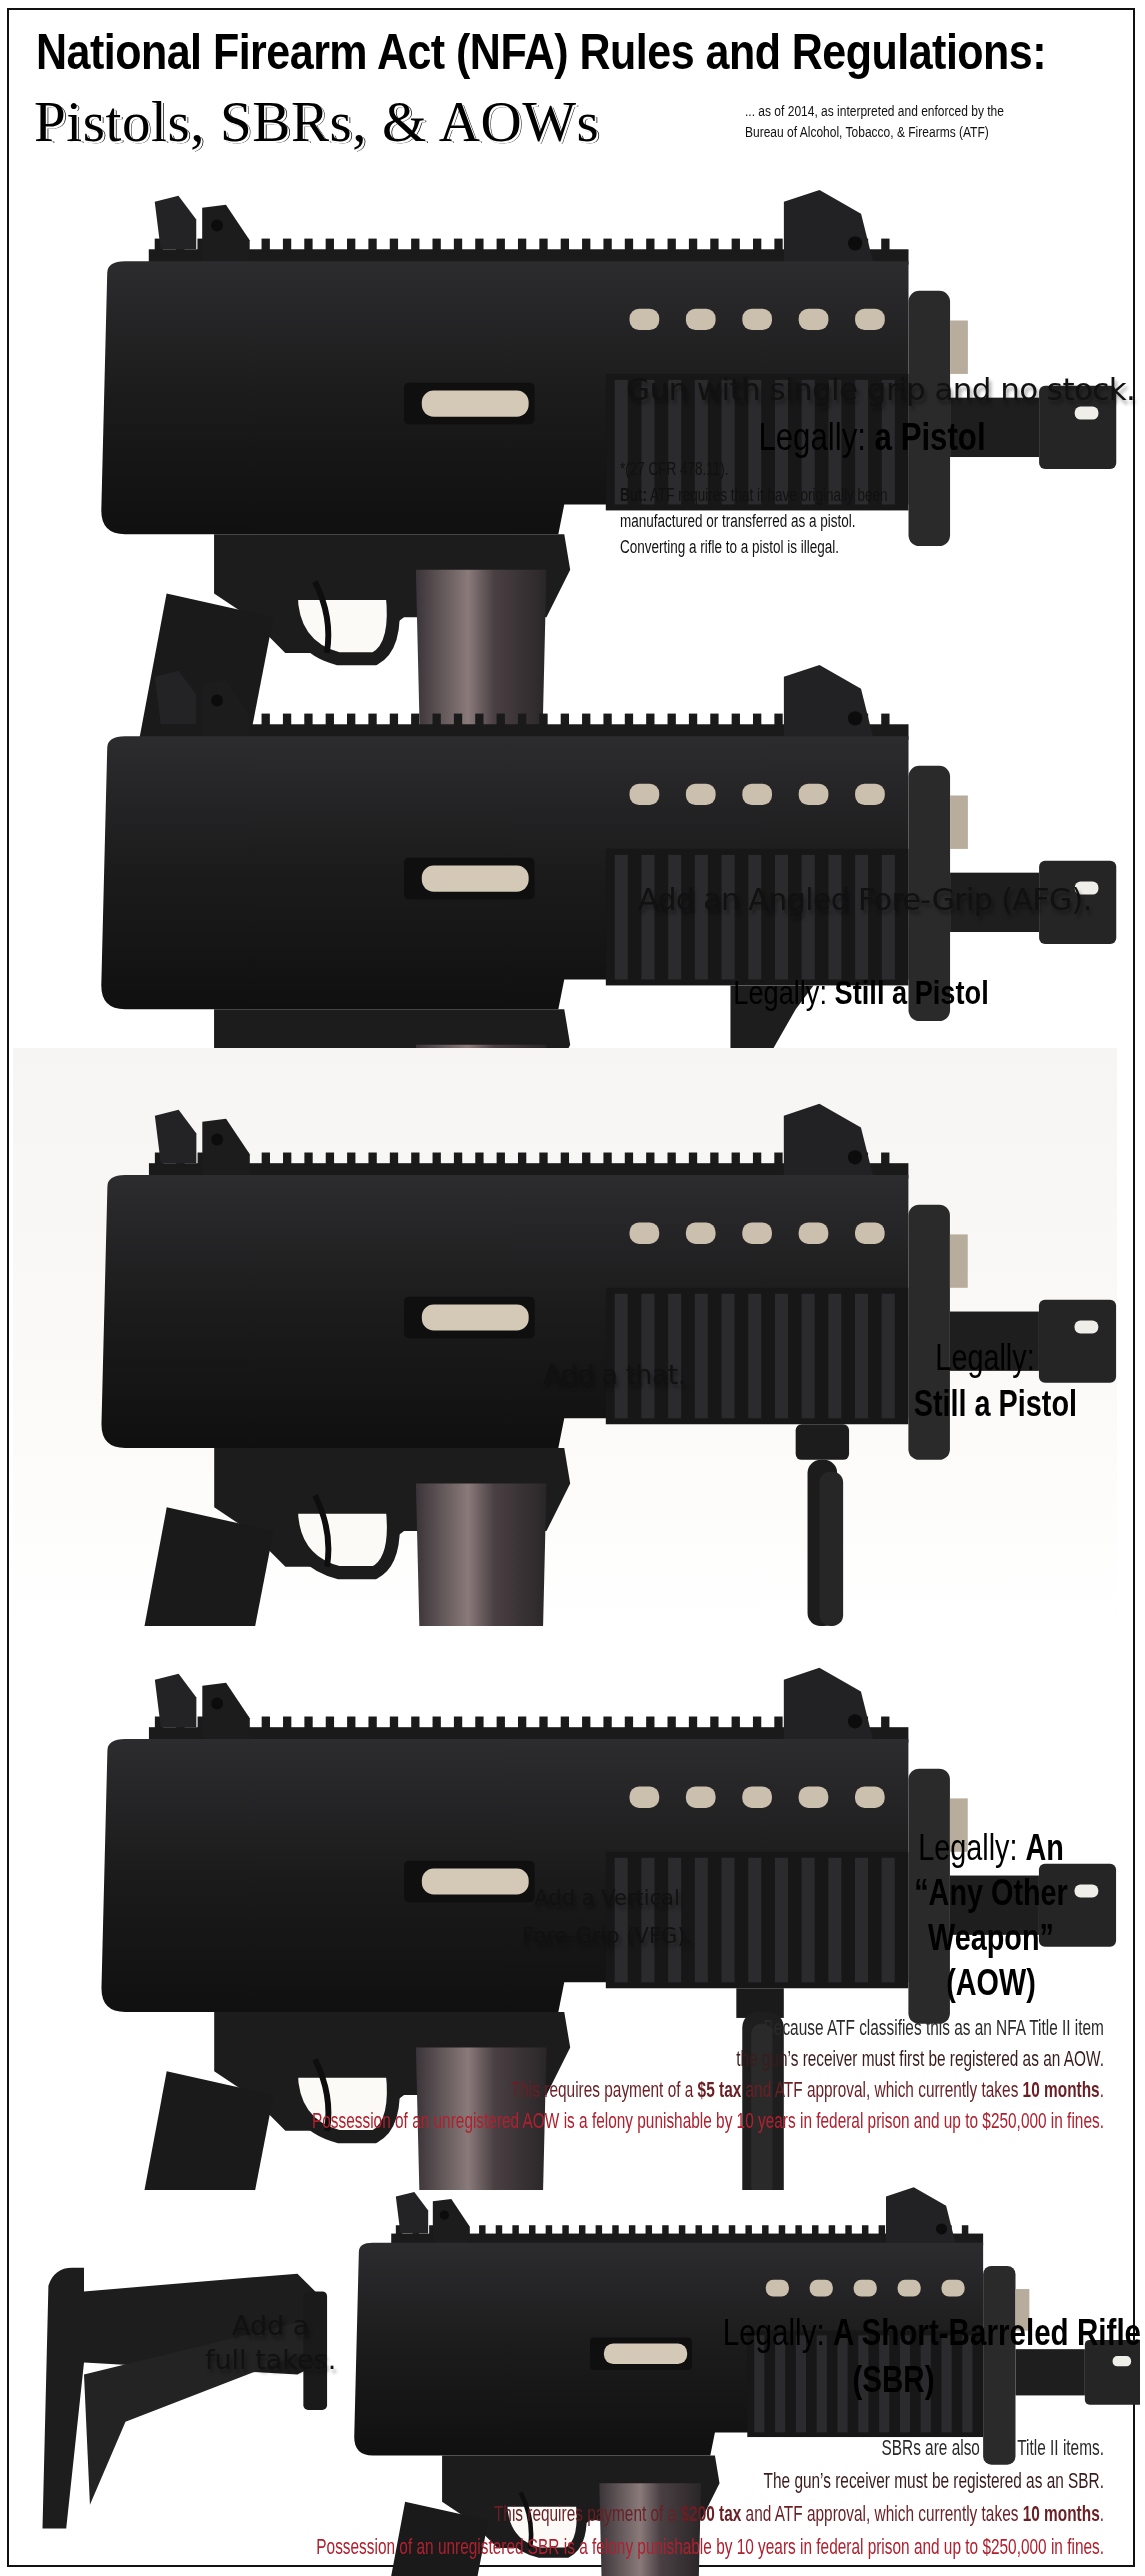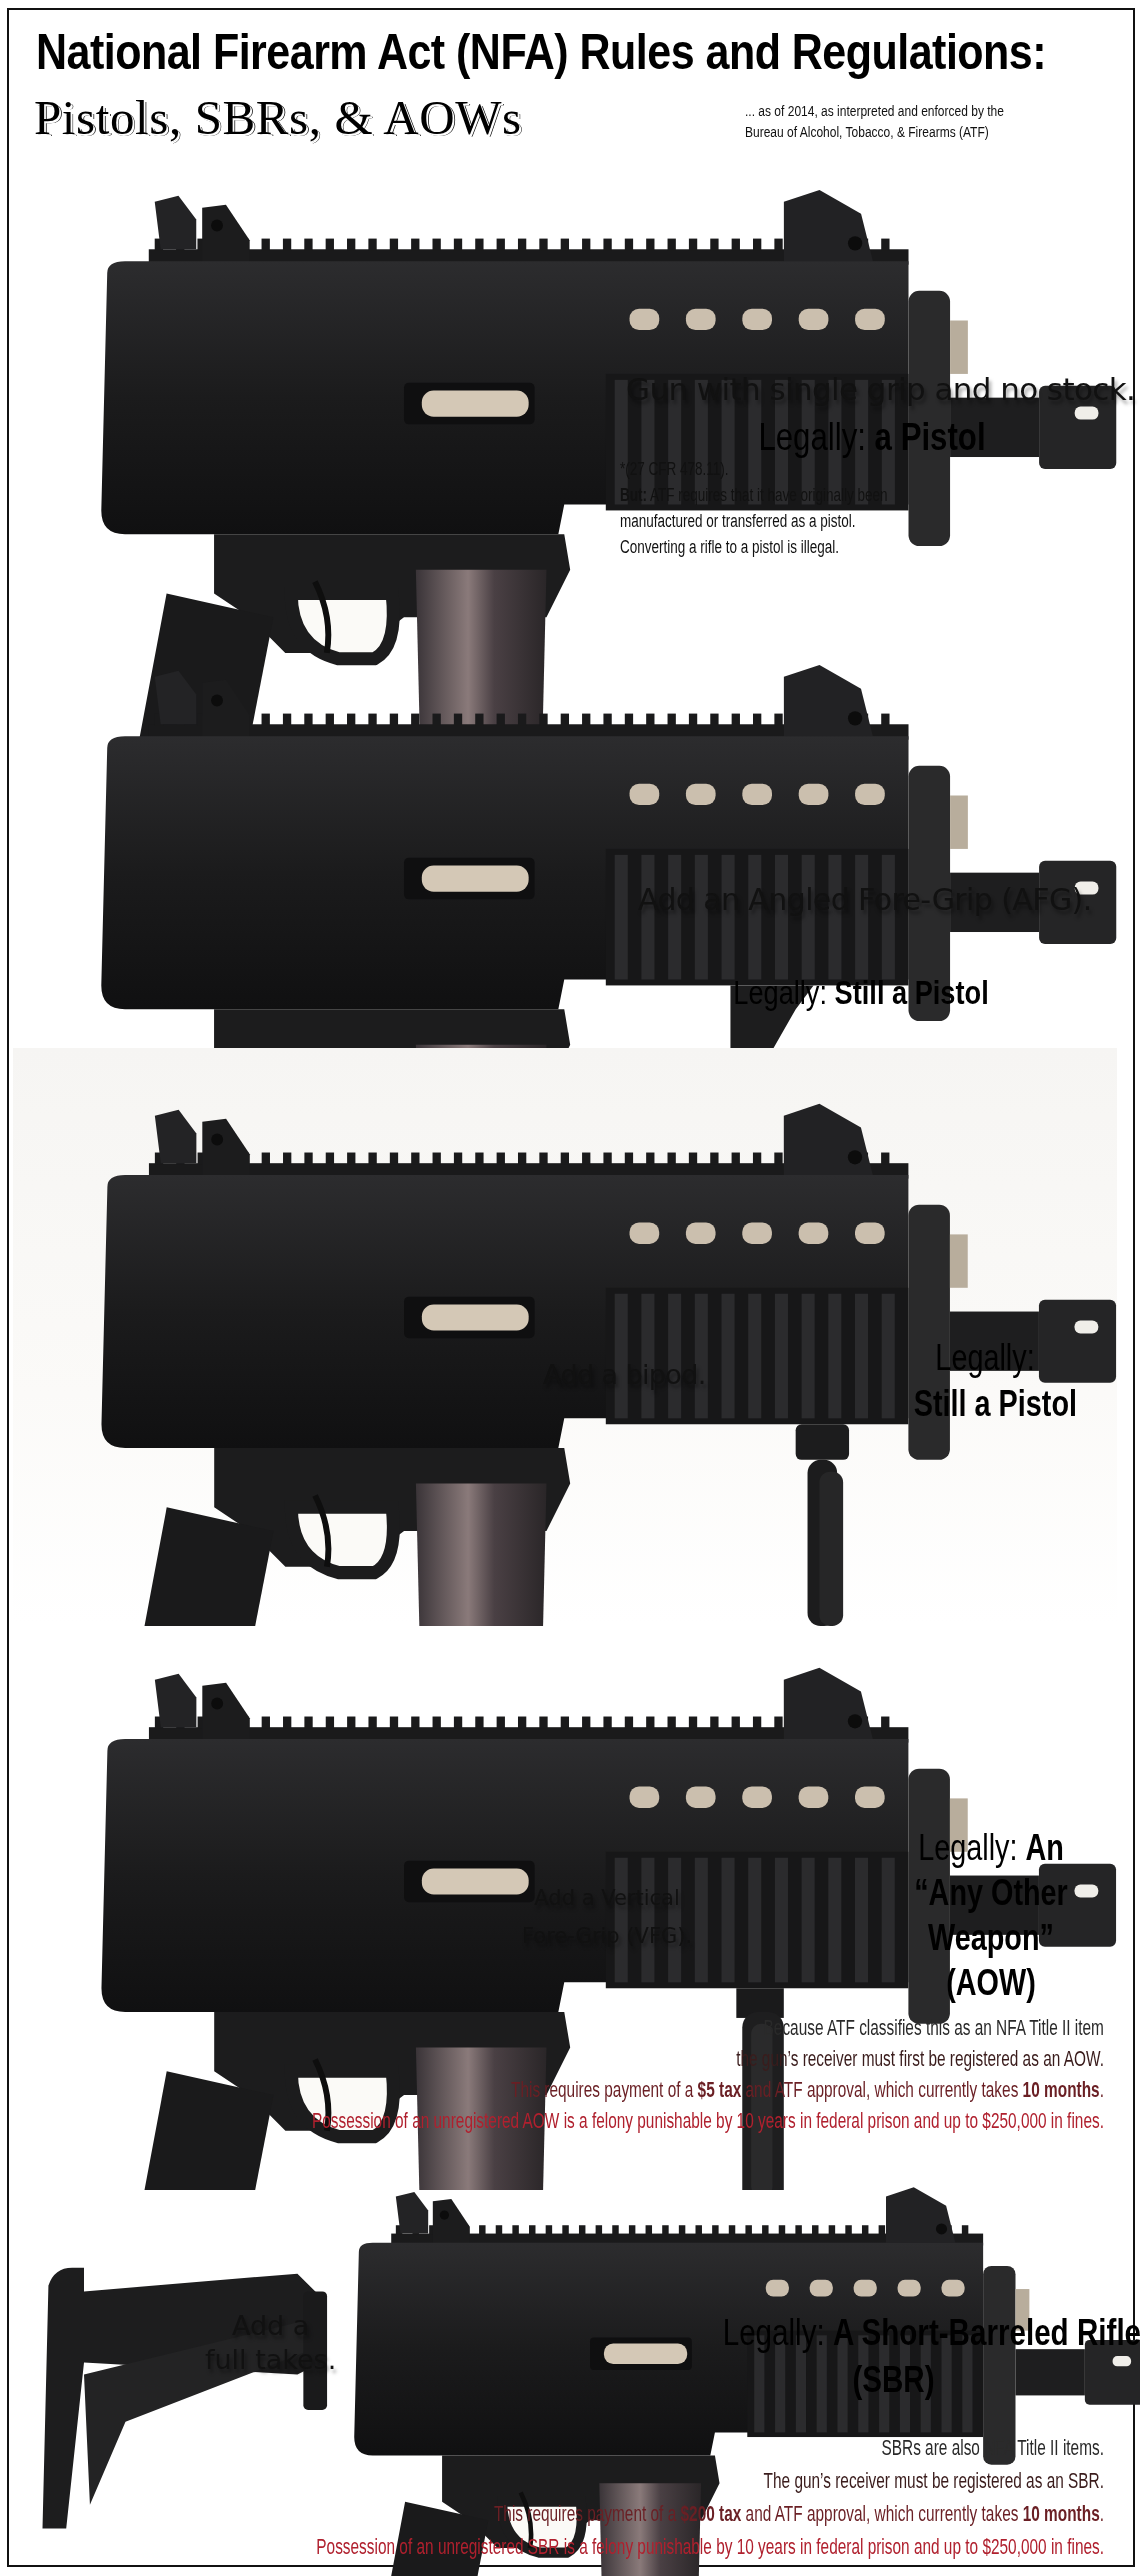--- a/index.html
+++ b/index.html
@@ -4,21 +4,21 @@
 <style>
   html, body { margin: 0; padding: 0; background: #ffffff; }
   body { width: 1146px; height: 2576px; position: relative; overflow: hidden;
          font-family: "Liberation Sans", sans-serif; }
   .frame { position: absolute; left: 6.5px; top: 8.3px; width: 1128px; height: 2559px;
            border: 2.4px solid #111; box-sizing: border-box; background: #fff; }
   .title { position: absolute; left: 36px; top: 22.6px; font-family: "Liberation Sans Narrow", "Liberation Sans", sans-serif;
            font-weight: bold; font-size: 50px; letter-spacing: -0.6px; color: #000;
            transform: scaleX(0.86); transform-origin: left top; white-space: nowrap; }
   .subtitle { position: absolute; left: 34px; top: 89px; font-family: "Liberation Serif", "DejaVu Serif", serif;
-              font-size: 49px; color: #000; white-space: nowrap;
+              font-size: 57px; color: #000; white-space: nowrap;
               text-shadow: 1.8px 1.8px 0 #fff, 2.4px 2.4px 0 #000; letter-spacing: 0.6px; }
   .attrib { position: absolute; left: 745px; top: 100px; font-family: "Liberation Sans", sans-serif;
             font-size: 15.4px; line-height: 21.4px; color: #111; transform: scaleX(0.78);
             transform-origin: left top; white-space: nowrap; }
 
   .photo { position: absolute; left: 13px; width: 1104px; }
   .photo.bg { background: linear-gradient(180deg, #f6f5f3 0%, #fbfaf8 60%, #ffffff 100%); }
   .gun { position: absolute; }
 
   .caption { position: absolute; font-family: "DejaVu Sans", sans-serif; color: #111;
@@ -188,21 +188,21 @@
   <div class="photo bg" style="top:1048px; height:576px;"></div>
   <svg class="gun" style="left:36px; top:1092px;" width="1104" height="534" viewBox="0 -40 1860 900">
     <use href="#gun-base"></use>
     <use href="#mag-straight"></use>
     <g fill="#1c1c1d">
       <rect x="1280" y="520" width="90" height="60" rx="10"></rect>
       <rect x="1300" y="580" width="50" height="280" rx="22"></rect>
       <rect x="1320" y="600" width="40" height="260" rx="18" fill="#262627"></rect>
     </g>
   </svg>
-  <div class="caption" style="left:543px; top:1359px; font-size:27px; letter-spacing:-0.6px;">Add a bipod.</div>
+  <div class="caption" style="left:543px; top:1359px; font-size:27px; letter-spacing:-0.6px;">Add a that.</div>
   <div class="legal" style="left:896px; top:1335px; width:178px; font-size:36px; line-height:46px;">
     <div>Legally:</div>
     <div><b>Still a Pistol</b></div>
   </div>
 </section>
 
 <section>
   <svg class="gun" style="left:36px; top:1656px;" width="1104" height="534" viewBox="0 -40 1860 900">
     <use href="#gun-base"></use>
     <use href="#mag-straight"></use>

